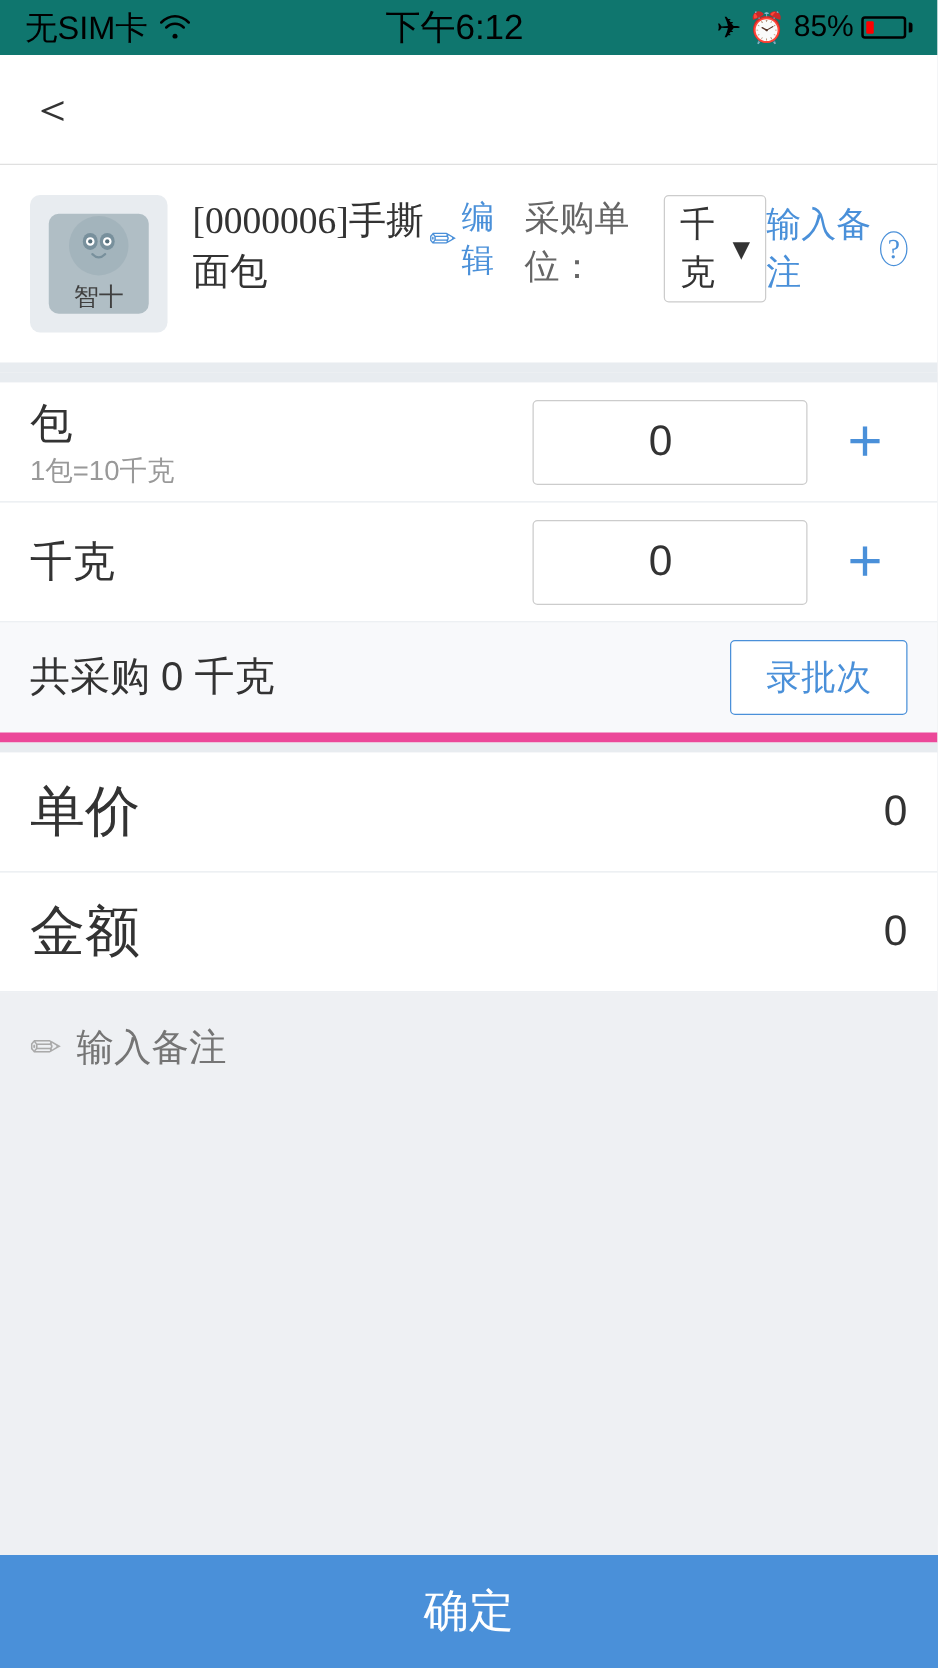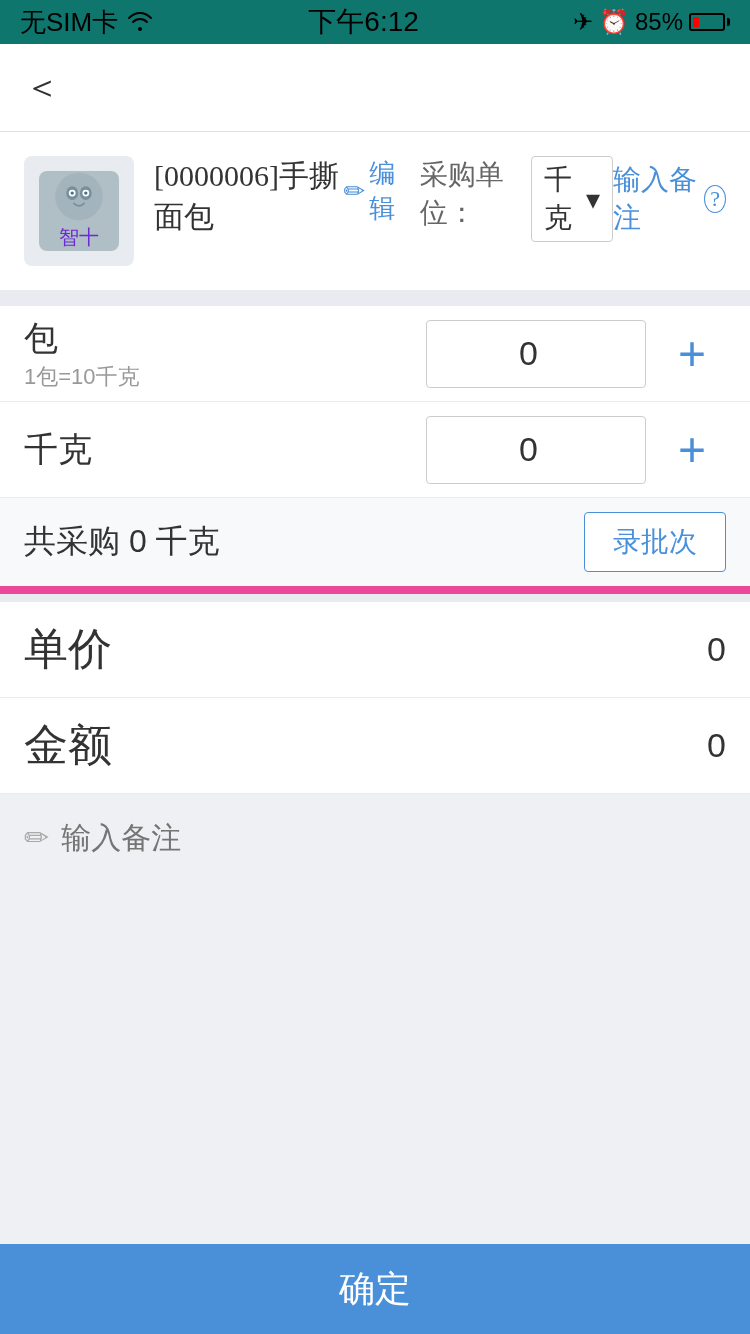--- a/index.html
+++ b/index.html
@@ -350,21 +350,21 @@
 
         <circle cx="30" cy="30" r="28" fill="#90a4ae" opacity="0.4"></circle>
         <ellipse cx="22" cy="26" rx="7" ry="8" fill="#78909c"></ellipse>
         <ellipse cx="38" cy="26" rx="7" ry="8" fill="#78909c"></ellipse>
         <circle cx="22" cy="26" r="4" fill="#fff"></circle>
         <circle cx="38" cy="26" r="4" fill="#fff"></circle>
         <circle cx="22" cy="26" r="2" fill="#546e7a"></circle>
         <circle cx="38" cy="26" r="2" fill="#546e7a"></circle>
         <path d="M24 38 Q30 44 36 38" stroke="#78909c" stroke-width="2" fill="none" stroke-linecap="round"></path>
       </svg>
-      <span style="font-size:20px;color:#6d28d9;margin-top:2px;">智十</span>
+      <span style="font-size:20px;color:#404040;margin-top:2px;">智十</span>
     </div>
   </div>
   <div class="product-info">
     <div class="product-header">
       <div class="product-name">[0000006]手撕面包</div>
       <div class="edit-btn">
         <span>✏</span>
         <span>编辑</span>
       </div>
     </div>

